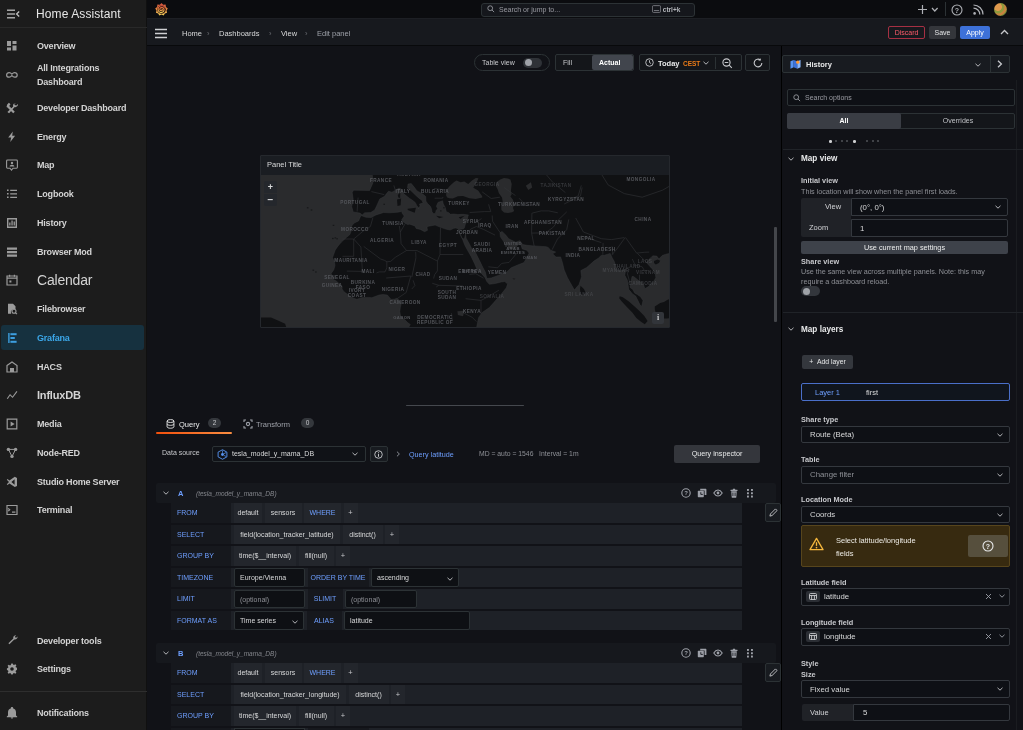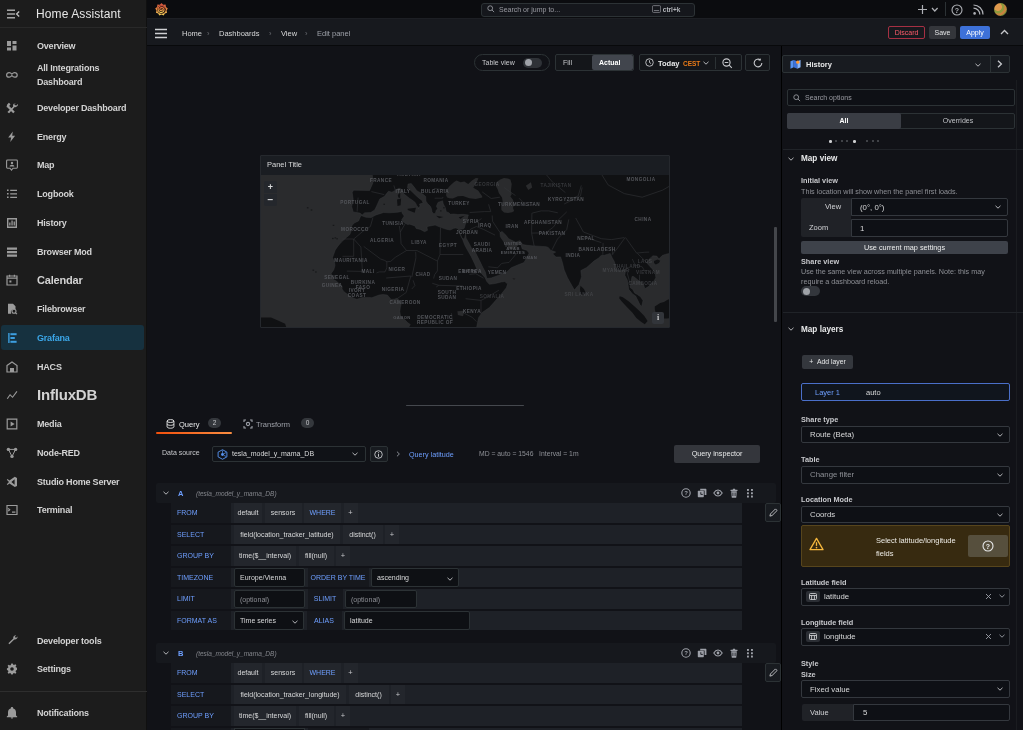--- a/index.html
+++ b/index.html
@@ -69,21 +69,21 @@
       <path d="M1 1.4h10v2.4H1zM1 4.9h10v2.4H1zM1 8.4h10v2.4H1z"></path>
     </svg>
   </div>
 <div class="ab" style="left:37px;top:246.5px;font-size:9px;font-weight:bold;color:#d3d3d3;line-height:10px;letter-spacing:-0.2px;white-space:nowrap">Browser Mod</div>
 <div class="ab" style="left:6px;top:274.3px;width:12px;height:12px">
     <svg width="12" height="12" viewBox="0 0 12 12" fill="#9b9b9b">
       <path d="M1 2h10v9H1z" fill="none" stroke="#9b9b9b" stroke-width="1.2"></path>
       <path d="M1 3.6h10v1.2H1zM3 0.8h1.2v2H3zM7.8 0.8H9v2H7.8zM3.4 6.4h2v2h-2z"></path>
     </svg>
   </div>
-<div class="ab" style="left:37px;top:275.3px;font-size:11px;font-weight:bold;color:#d3d3d3;line-height:10px;letter-spacing:-0.2px;white-space:nowrap">Calendar</div>
+<div class="ab" style="left:37px;top:275.3px;font-size:14px;font-weight:normal;color:#d3d3d3;line-height:10px;letter-spacing:-0.2px;white-space:nowrap">Calendar</div>
 <div class="ab" style="left:6px;top:303px;width:12px;height:12px">
     <svg width="12" height="12" viewBox="0 0 12 12" fill="#9b9b9b">
       <path d="M2 0.8h5l2.5 2.5v3.2a3.2 3.2 0 0 0-4.3 4.3H2z"></path>
       <circle cx="8" cy="8.2" r="2" fill="none" stroke="#9b9b9b" stroke-width="1.1"></circle>
       <path d="M9.4 9.6l1.6 1.6" stroke="#9b9b9b" stroke-width="1.1"></path>
     </svg>
   </div>
 <div class="ab" style="left:37px;top:304px;font-size:9px;font-weight:bold;color:#d3d3d3;line-height:10px;letter-spacing:-0.2px;white-space:nowrap">Filebrowser</div>
 <div class="ab" style="left:1px;top:325.3px;width:143px;height:25px;background:#16313f;border-radius:3px"></div>
 <div class="ab" style="left:6px;top:331.8px;width:12px;height:12px">
@@ -100,21 +100,21 @@
       <path d="M1 4.5L6 1l5 3.5V11H1z" fill="none" stroke="#9b9b9b" stroke-width="1.2"></path>
       <path d="M4 11V7h4v4z"></path>
     </svg>
   </div>
 <div class="ab" style="left:37px;top:361.5px;font-size:9px;font-weight:bold;color:#d3d3d3;line-height:10px;letter-spacing:-0.2px;white-space:nowrap">HACS</div>
 <div class="ab" style="left:6px;top:389.3px;width:12px;height:12px">
     <svg width="12" height="12" viewBox="0 0 12 12" fill="#9b9b9b">
       <path d="M0.8 9.5L4 5l2.5 2.5L10.5 2l.9.8-4.8 6.2L4.1 6.6 1.8 10z"></path>
     </svg>
   </div>
-<div class="ab" style="left:37px;top:390.3px;font-size:15px;font-weight:bold;color:#d3d3d3;line-height:10px;letter-spacing:-0.2px;white-space:nowrap">InfluxDB</div>
+<div class="ab" style="left:37px;top:390.3px;font-size:11px;font-weight:bold;color:#d3d3d3;line-height:10px;letter-spacing:-0.2px;white-space:nowrap">InfluxDB</div>
 <div class="ab" style="left:6px;top:418px;width:12px;height:12px">
     <svg width="12" height="12" viewBox="0 0 12 12" fill="#9b9b9b">
       <path d="M1.2 1.2h9.6v9.6H1.2z" fill="none" stroke="#9b9b9b" stroke-width="1.2"></path>
       <path d="M4.6 3.6l4 2.4-4 2.4z"></path>
     </svg>
   </div>
 <div class="ab" style="left:37px;top:419px;font-size:9px;font-weight:bold;color:#d3d3d3;line-height:10px;letter-spacing:-0.2px;white-space:nowrap">Media</div>
 <div class="ab" style="left:6px;top:446.8px;width:12px;height:12px">
     <svg width="12" height="12" viewBox="0 0 12 12" fill="#9b9b9b">
       <circle cx="2.4" cy="2.4" r="1.7"></circle>
@@ -658,21 +658,21 @@
 <div class="ab" style="left:783px;top:311.5px;width:240px;height:1px;background:#202328"></div>
 <div class="ab" style="left:788px;top:327px;width:6px;height:4px">
     <svg width="6" height="4" viewBox="0 0 6 4">
       <path d="M0.5 0.8l2.5 2.4L5.5 0.8" fill="none" stroke="#c7c8cc" stroke-width="0.9"></path>
     </svg>
   </div>
 <div class="ab" style="left:801px;top:324.5px;font-size:8.2px;color:#e8e9ea;font-weight:bold">Map layers</div>
 <div class="ab" style="left:802px;top:355px;width:51px;height:14px;background:#34373d;border-radius:2px;color:#e8e9ea;font-size:6.8px;font-weight:500;text-align:center;line-height:14px">+&nbsp;&nbsp;Add layer</div>
 <div class="ab" style="left:801px;top:383px;width:209px;height:18px;border:1px solid #4a6fc9;border-radius:2px;background:#10151d"></div>
 <div class="ab" style="left:815px;top:388px;font-size:7.5px;color:#6e9fff;font-weight:500">Layer 1</div>
-<div class="ab" style="left:866px;top:388px;font-size:7.5px;color:#d8d9da">auto</div>
+<div class="ab" style="left:866px;top:388px;font-size:7.5px;color:#d8d9da">first</div>
 <div class="ab" style="left:801px;top:414.5px;font-size:7.3px;color:#c7c8cc;font-weight:bold">Share type</div>
 <div class="ab" style="left:801px;top:425.5px;width:209px;height:17.5px;background:#0e1015;border:1px solid #34383e;border-radius:2px;color:#d8d9da;font-size:7.8px;line-height:16.5px;padding-left:8px">Route (Beta)</div>
 <div class="ab" style="left:997px;top:432.5px;width:6px;height:4px">
     <svg width="6" height="4" viewBox="0 0 6 4">
       <path d="M0.5 0.8l2.5 2.4L5.5 0.8" fill="none" stroke="#c7c8cc" stroke-width="0.9"></path>
     </svg>
   </div>
 <div class="ab" style="left:801px;top:454.5px;font-size:7.3px;color:#c7c8cc;font-weight:bold">Table</div>
 <div class="ab" style="left:801px;top:466px;width:209px;height:17.5px;background:#0e1015;border:1px solid #34383e;border-radius:2px;color:#8e9096;font-size:7.8px;line-height:16.5px;padding-left:8px">Change filter</div>
 <div class="ab" style="left:997px;top:473px;width:6px;height:4px">
@@ -688,21 +688,21 @@
     </svg>
   </div>
 <div class="ab" style="left:801px;top:525px;width:209px;height:42px;background:#372a10;border:1px solid #57451c;border-radius:2px"></div>
 <div class="ab" style="left:809px;top:537px;width:15px;height:14px">
     <svg width="15" height="14" viewBox="0 0 16 15">
       <path d="M8 1.5L15 13.5H1z" fill="none" stroke="#f5b73d" stroke-width="1.4" stroke-linejoin="round"></path>
       <path d="M8 5.5v4" stroke="#f5b73d" stroke-width="1.4"></path>
       <circle cx="8" cy="11.3" r="0.9" fill="#f5b73d"></circle>
     </svg>
   </div>
-<div class="ab" style="left:876px;top:533.5px;width:96px;font-size:7.5px;color:#eceae4;font-weight:500;line-height:13.5px">Select latitude/longitude fields</div>
+<div class="ab" style="left:836px;top:533.5px;width:96px;font-size:7.5px;color:#eceae4;font-weight:500;line-height:13.5px">Select latitude/longitude fields</div>
 <div class="ab" style="left:968px;top:535px;width:40px;height:22px;background:#564f3d;border-radius:2px"></div>
 <div class="ab" style="left:982px;top:540px;width:12px;height:12px">
     <svg width="12" height="12" viewBox="0 0 12 12">
       <circle cx="6" cy="6" r="5" fill="none" stroke="#e8e9ea" stroke-width="1.1"></circle>
       <text x="6" y="8.5" font-size="7" fill="#e8e9ea" text-anchor="middle" font-weight="bold">?</text>
     </svg>
   </div>
 <div class="ab" style="left:801px;top:577.5px;font-size:7.3px;color:#c7c8cc;font-weight:bold">Latitude field</div>
 <div class="ab" style="left:801px;top:587.5px;width:209px;height:18px;background:#0e1015;border:1px solid #34383e;border-radius:2px"></div>
 <div class="ab" style="left:806px;top:591px;width:14px;height:11px;background:#2b2e34;border-radius:2px"></div>

